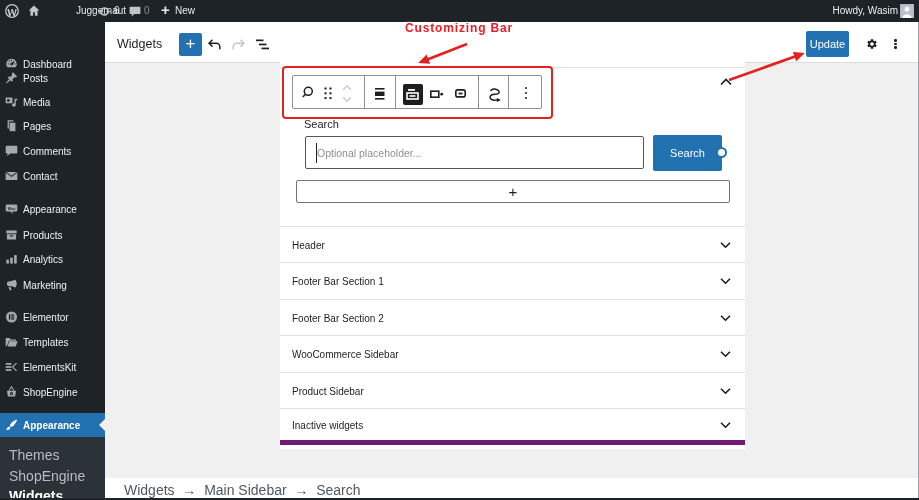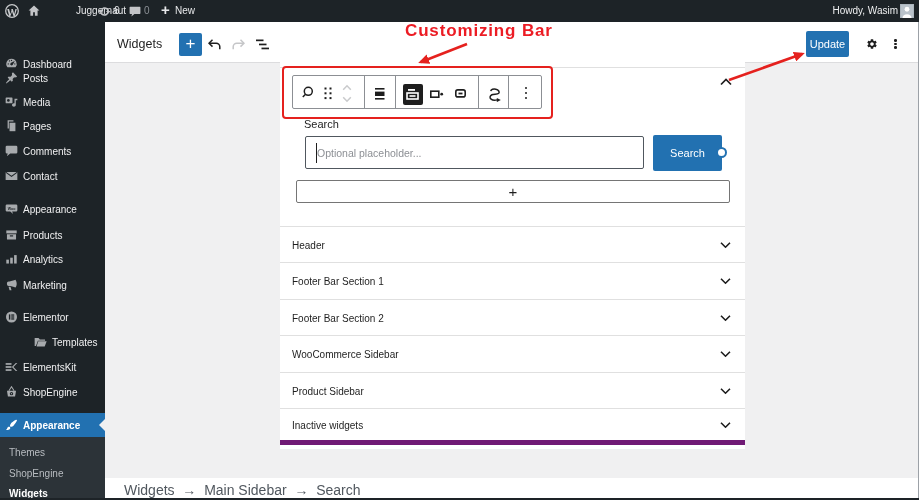--- a/index.html
+++ b/index.html
@@ -12,41 +12,41 @@
 #adminbar .item { position:absolute; top:0; height:22px; line-height:22px; white-space:nowrap; }
 
 
 #sidebar { position:absolute; left:0; top:22px; width:105px; height:478px; background:#1d2327; z-index:40; }
 .menuitem { position:absolute; left:0; width:105px; height:25px; color:#f0f0f1; font-size:10px; }
 .menuitem .mi-ico { position:absolute; left:5px; top:50%; transform:translateY(-50%); width:13px; height:13px; }
 .menuitem .mi-txt { position:absolute; left:23px; top:50%; transform:translateY(-50%); }
 #appearance { background:#2271b1; color:#fff; font-weight:bold; }
 #appearance:after { content:""; position:absolute; right:0; top:50%; margin-top:-6px; border:6px solid transparent; border-right-color:#f0f0f1; }
 #submenu { position:absolute; left:0; top:415px; width:105px; height:63px; background:#2c3338; }
-.subitem { position:absolute; left:9px; color:#b8bcc0; font-size:10px; white-space:nowrap; }
+.subitem { position:absolute; left:9px; color:#b8bcc0; font-size:14px; white-space:nowrap; }
 
 
 #content { position:absolute; left:105px; top:22px; width:814px; height:478px; background:#f0f0f1; }
 
 
 #eheader { position:absolute; left:0; top:0; width:814px; height:41px; background:#fff; border-bottom:1px solid #dcdcde; }
 #eh-title { position:absolute; left:12px; top:15px; font-size:12.5px; color:#1e1e1e; }
 #eh-plus { position:absolute; left:74px; top:11px; width:23px; height:23px; background:#2271b1; border-radius:2px; color:#fff; text-align:center; line-height:21px; font-size:17px; }
 #eh-update { position:absolute; left:701px; top:9px; width:43px; height:26px; background:#2271b1; border-radius:2px; color:#fff; font-size:11px; text-align:center; line-height:26px; }
 
 
 #wcol { position:absolute; left:175px; top:40px; width:465px; height:387px; background:#fff; }
 
 
 #toolbar { position:absolute; left:12px; top:13px; width:250px; height:34px; background:#fff; border:1px solid #8c8f94; border-radius:2px; }
 .tsep { position:absolute; top:0; width:1px; height:32px; background:#8c8f94; }
 
 
 #redbox { position:absolute; left:281.5px; top:66px; width:271.5px; height:53px; border:2.8px solid #e5211e; border-radius:4px; z-index:60; }
-#cust-label { position:absolute; left:405px; top:21px; font-size:17px; font-weight:bold; color:#ec1c24; z-index:60; letter-spacing:0.85px; text-shadow:0 0 2px #fff, 0 0 2px #fff, 0 0 3px #fff; }
+#cust-label { position:absolute; left:405px; top:21px; font-size:12px; font-weight:bold; color:#ec1c24; z-index:60; letter-spacing:0.85px; text-shadow:0 0 2px #fff, 0 0 2px #fff, 0 0 3px #fff; }
 
 
 #s-label { position:absolute; left:24px; top:56px; font-size:11px; color:#1e1e1e; }
 #s-input { position:absolute; left:25px; top:74px; width:339px; height:33px; background:#fff; border:1px solid #50575e; border-radius:2px; }
 #s-input .ph { position:absolute; left:11px; top:10px; font-size:10.5px; color:#8c8f94; }
 #s-btn { position:absolute; left:373px; top:73px; width:69px; height:36px; background:#2271b1; border-radius:2px; color:#fff; font-size:11px; text-align:center; line-height:36px; }
 #s-handle { position:absolute; left:436px; top:85px; width:11px; height:11px; background:#fff; border:2px solid #2271b1; border-radius:50%; z-index:5; }
 #s-append { position:absolute; left:16px; top:118px; width:434px; height:23px; border:1px solid #757575; border-radius:2px; background:#fff; color:#1e1e1e; text-align:center; line-height:21px; font-size:15px; }
 
 
@@ -164,21 +164,21 @@
   <div class="menuitem" style="top:282px;">
     <svg class="mi-ico" viewBox="0 0 20 20">
         <circle cx="10" cy="10" r="8.5" fill="#a7aaad"></circle>
         <rect x="6" y="6" width="2.2" height="8" fill="#1d2327"></rect>
         <rect x="9.6" y="6" width="4.6" height="2" fill="#1d2327"></rect>
         <rect x="9.6" y="9" width="4.6" height="2" fill="#1d2327"></rect>
         <rect x="9.6" y="12" width="4.6" height="2" fill="#1d2327"></rect>
       </svg>
     <span class="mi-txt">Elementor</span>
   </div>
-  <div class="menuitem" style="top:307px;margin-left:29px;">
+  <div class="menuitem" style="top:307px;">
     <svg class="mi-ico" viewBox="0 0 20 20">
         <path d="M1 4h6l2 2h8v2H6l-3 8H1z" fill="#a7aaad"></path>
         <path d="M6.5 9h13l-3 8H4z" fill="#a7aaad"></path>
       </svg>
     <span class="mi-txt">Templates</span>
   </div>
   <div class="menuitem" style="top:332px;">
     <svg class="mi-ico" viewBox="0 0 20 20">
         <rect x="1" y="4" width="9" height="2.6" fill="#a7aaad"></rect>
         <rect x="1" y="8.7" width="9" height="2.6" fill="#a7aaad"></rect>

